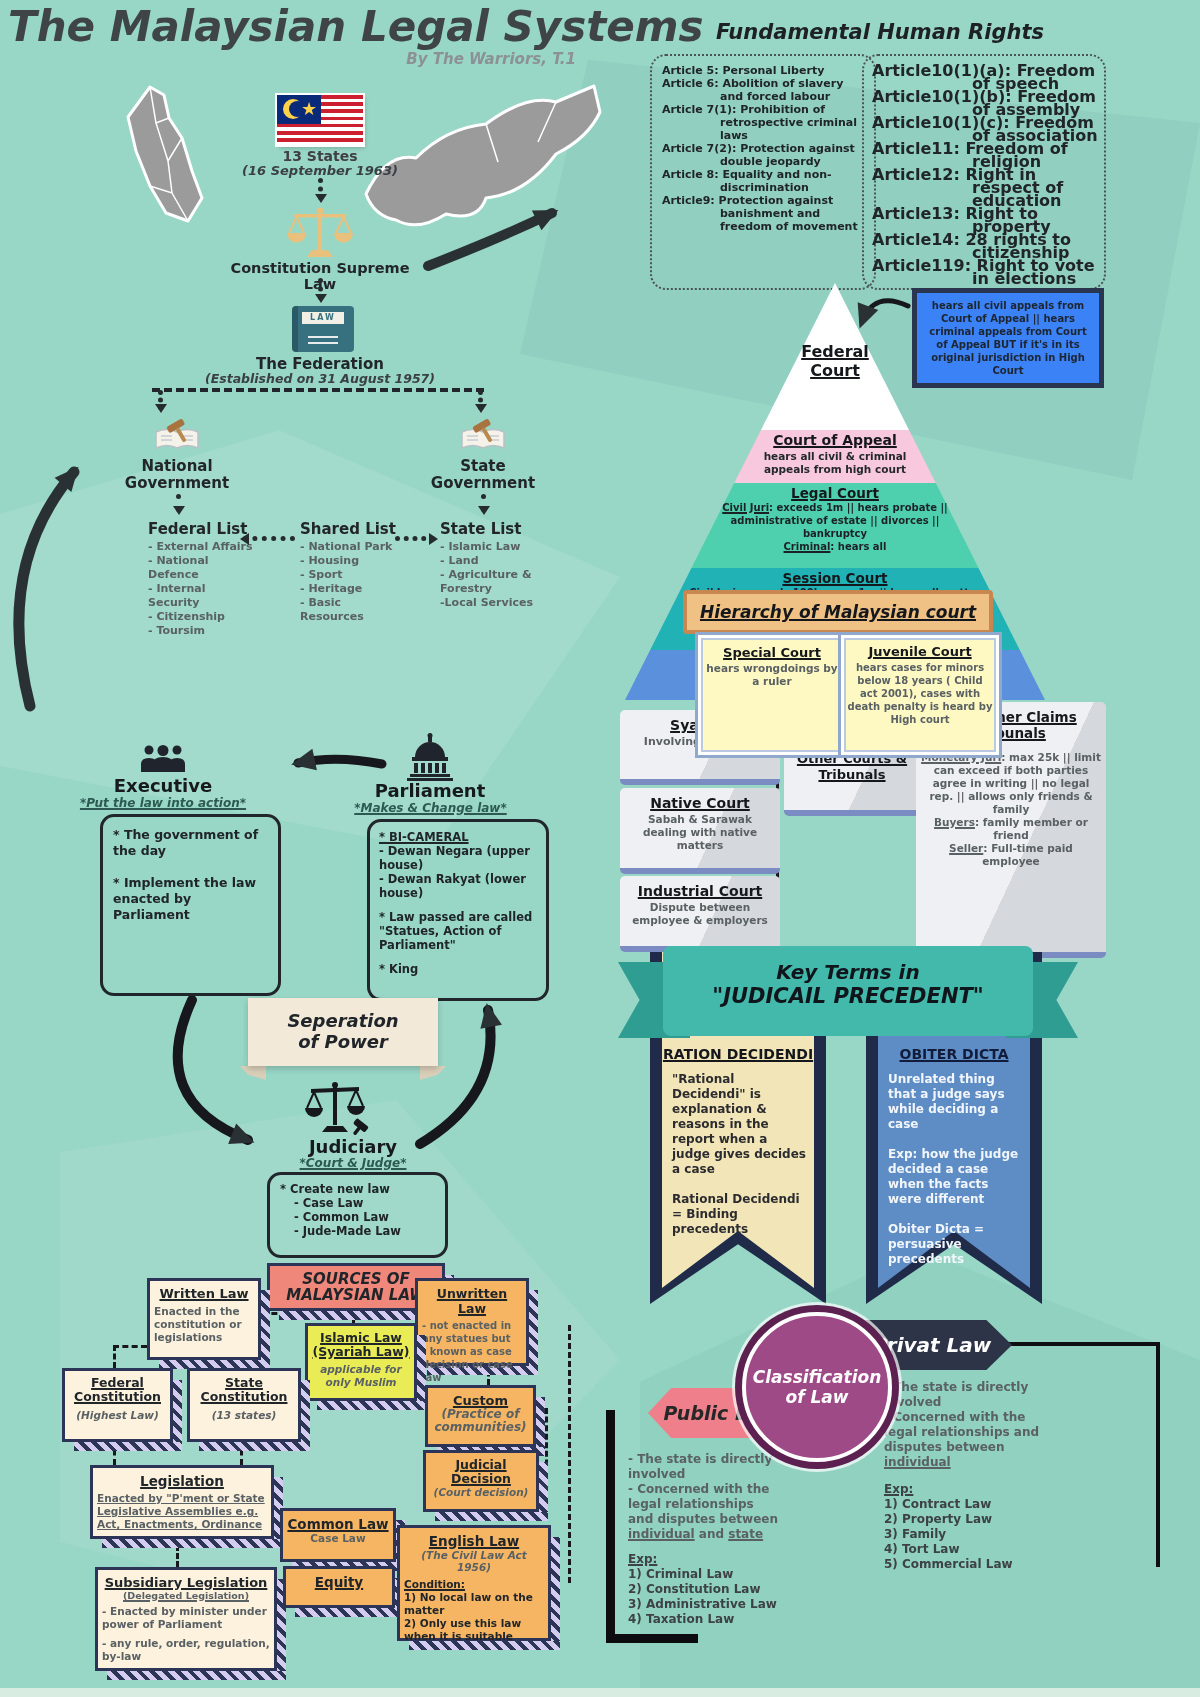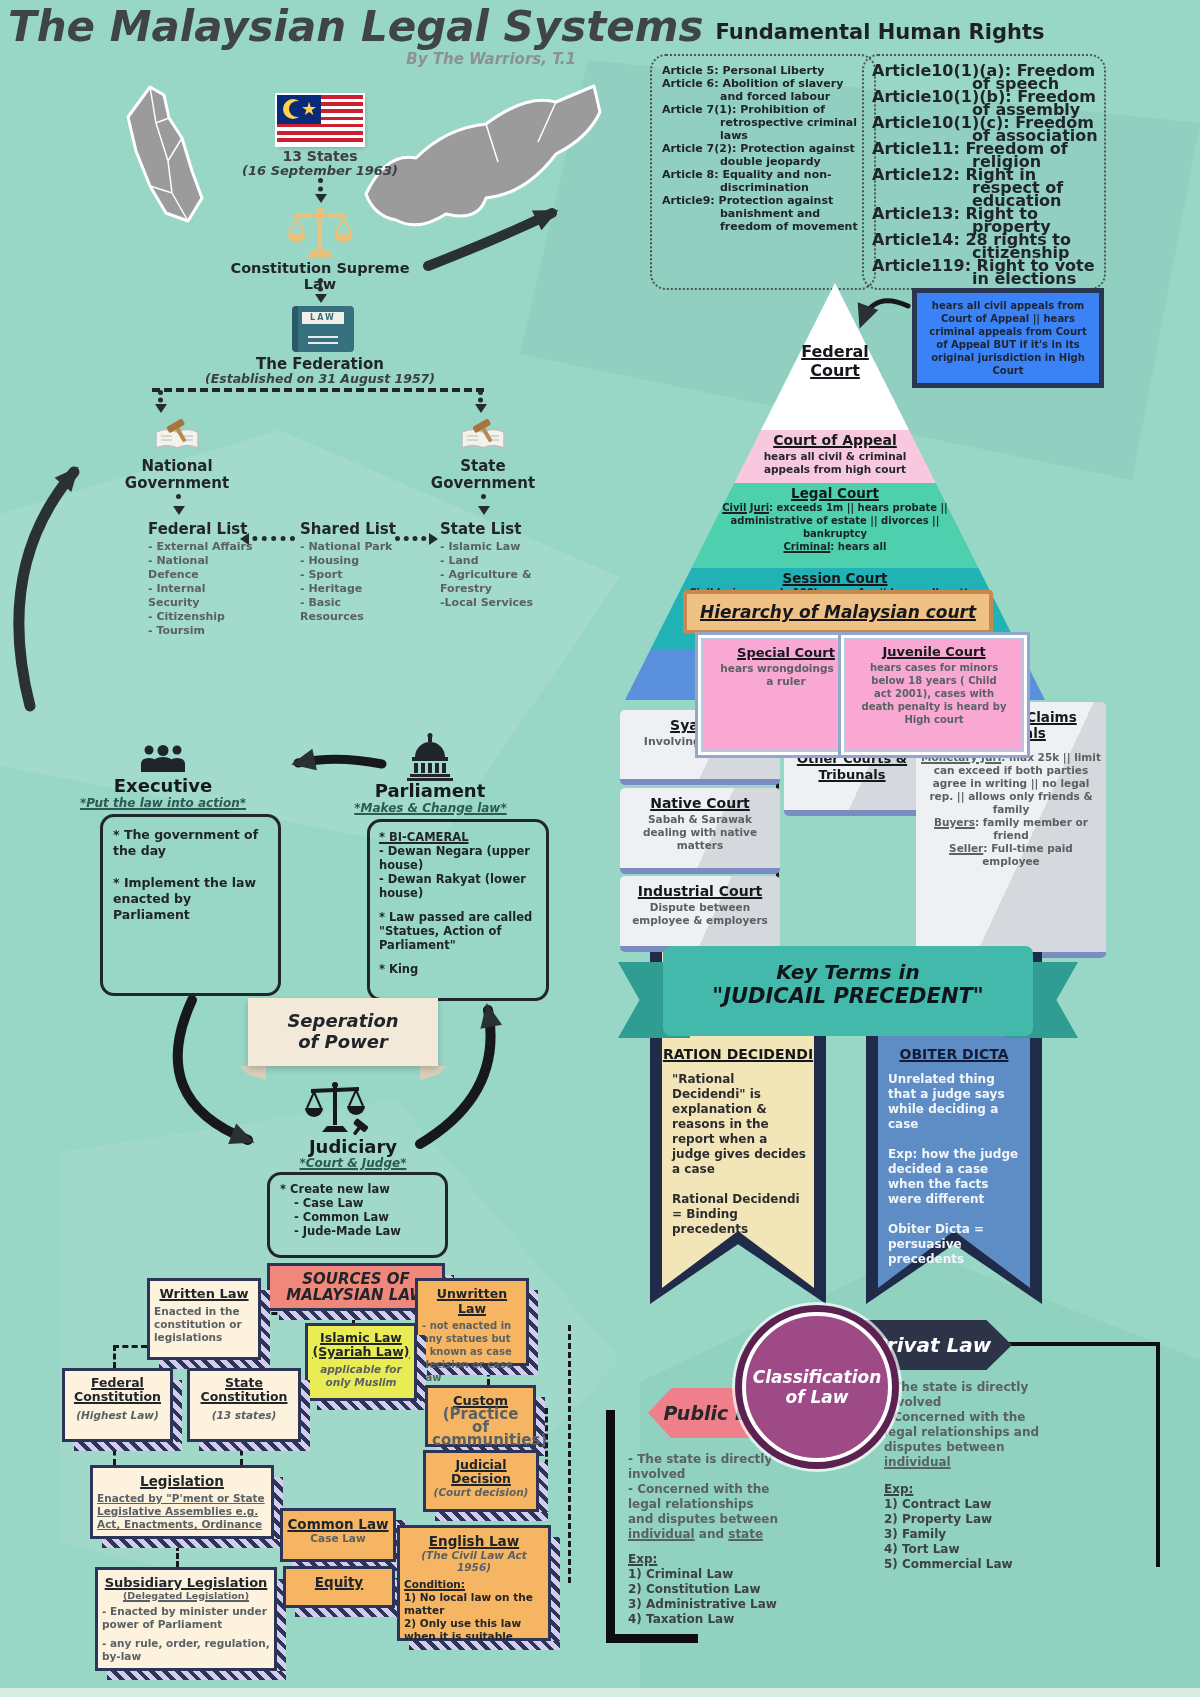--- a/index.html
+++ b/index.html
@@ -19,22 +19,22 @@
   .dashH{position:absolute;border-top:3px dashed #17171c;z-index:3}
   .dashV{position:absolute;border-left:3px dashed #17171c;z-index:3}
   .bigdash{position:absolute;border-top:4px dashed #20262b;z-index:3}
   
   .srcbox{position:absolute;border:3px solid #2c3558;text-align:center;z-index:4;padding:5px 4px}
   .srcbox:before{content:"";position:absolute;right:-12px;top:9px;bottom:-12px;width:9px;
      background:repeating-linear-gradient(45deg,#2c3558 0 4px,#d3ccee 4px 9px);z-index:-1}
   .srcbox:after{content:"";position:absolute;left:9px;right:-12px;bottom:-12px;height:9px;
      background:repeating-linear-gradient(45deg,#2c3558 0 4px,#d3ccee 4px 9px);z-index:-1}
   .cream{background:#fdf2dd}.orangebx{background:#f6b562}.yellowbx{background:#e9ec55}.redbx{background:#f0877b}
-  .cert{position:absolute;background:#f9a8d4;border:3px solid #8fa8cc;box-shadow:inset 0 0 0 3px #fff,inset 0 0 0 5px #b9c9e2;
-        text-align:center;z-index:5;padding:8px 20px}
+  .cert{position:absolute;background:#fef9c3;border:3px solid #8fa8cc;box-shadow:inset 0 0 0 3px #fff,inset 0 0 0 5px #b9c9e2;
+        text-align:center;z-index:5;padding:8px 6px}
   .graytag{position:absolute;background:linear-gradient(115deg,#eef0f3 58%,#d5d8dd 58%);
         border-radius:5px;border-bottom:6px solid #7b8cc2;text-align:center;z-index:4;padding:7px 5px}
   .ribbon{position:absolute;clip-path:polygon(0 0,100% 0,100% 100%,50% 83%,0 100%);z-index:4}
   .tagR{clip-path:polygon(0 0,84% 0,100% 50%,84% 100%,0 100%)}
   .tagL{clip-path:polygon(16% 0,100% 0,100% 100%,16% 100%,0 50%)}
   .roundbox{position:absolute;border:3px solid #21262c;border-radius:14px;z-index:4}
   .lh13{line-height:13px}.lh14{line-height:14px}.lh15{line-height:15px}
   .gray-t{color:#5a6164}
   .hang{padding-left:58px;text-indent:-58px}
   .hang2{padding-left:100px;text-indent:-100px}
@@ -60,21 +60,21 @@
     <path d="M30 706 Q-6 566 74 472" stroke="#2a3134" stroke-width="11" fill="none" stroke-linecap="round" marker-end="url(#ah)"></path>
     <path d="M382 764 Q336 755 298 763" stroke="#16181d" stroke-width="9" fill="none" stroke-linecap="round" marker-end="url(#ah)"></path>
     <path d="M192 1000 Q146 1100 248 1140" stroke="#16181d" stroke-width="10" fill="none" stroke-linecap="round" marker-end="url(#ah)"></path>
     <path d="M420 1144 Q504 1094 488 1010" stroke="#16181d" stroke-width="10" fill="none" stroke-linecap="round" marker-end="url(#ah)"></path>
     <path d="M908 306 Q874 290 862 322" stroke="#16181d" stroke-width="5" fill="none" stroke-linecap="round" marker-end="url(#ah)"></path>
   </svg>
 
   <div class="abs" style="left:8px;top:2px;font-size:42px;font-style:italic;color:#3f4447;z-index:3">The Malaysian Legal Systems</div>
   <div class="abs" style="left:330px;top:50px;width:246px;text-align:right;font-size:15px;font-style:italic;color:#8b9194;z-index:3">By The Warriors, T.1</div>
 
-  <div class="abs ctr" style="left:700px;top:20px;width:360px;font-size:21px;color:#1d2125;z-index:3">Fundamental Human Rights</div>
+  <div class="abs ctr" style="left:700px;top:20px;width:360px;font-size:21px;font-style:italic;color:#1d2125;z-index:3">Fundamental Human Rights</div>
   <div class="abs" style="left:650px;top:54px;width:206px;height:224px;border:2px dotted #4b5553;border-radius:16px;z-index:3;padding:8px 6px 0 10px;font-size:11px;color:#20252a">
     <div class="hang lh13">Article 5: Personal Liberty</div>
     <div class="hang lh13">Article 6: Abolition of slavery and forced labour</div>
     <div class="hang lh13">Article 7(1): Prohibition of retrospective criminal laws</div>
     <div class="hang lh13">Article 7(2): Protection against double jeopardy</div>
     <div class="hang lh13">Article 8: Equality and non-discrimination</div>
     <div class="hang lh13">Article9: Protection against banishment and freedom of movement</div>
   </div>
   <div class="abs" style="left:862px;top:54px;width:228px;height:224px;border:2px dotted #4b5553;border-radius:16px;z-index:3;padding:8px 4px 0 8px;font-size:16px;color:#20252a">
     <div class="hang2 lh13">Article10(1)(a): Freedom of speech</div>
@@ -405,21 +405,21 @@
     <div class="u" style="font-size:13px;color:#20252a">Subsidiary Legislation</div>
     <div class="u gray-t" style="font-size:9.5px">(Delegated Legislation)</div>
     <div class="lh13 gray-t" style="font-size:10.5px;margin-top:4px;text-align:left">
       <div>- Enacted by minister under power of Parliament</div>
       <div style="margin-top:6px">- any rule, order, regulation, by-law</div>
     </div>
   </div>
 
   <div class="srcbox orangebx" style="left:425px;top:1385px;width:97px;height:46px">
     <div class="u" style="font-size:13px;color:#20252a">Custom</div>
-    <div class="lh13 gray-t" style="font-size:15px;">(Practice of communities)</div>
+    <div class="lh13 gray-t" style="font-size:12px;font-style:italic">(Practice of communities)</div>
   </div>
   <div class="srcbox orangebx" style="left:423px;top:1450px;width:102px;height:46px">
     <div class="u" style="font-size:12.5px;color:#20252a;line-height:14px">Judicial Decision</div>
     <div class="gray-t" style="font-size:10.5px;font-style:italic">(Court decision)</div>
   </div>
   <div class="srcbox orangebx" style="left:280px;top:1508px;width:102px;height:38px">
     <div class="u" style="font-size:13.5px;color:#20252a">Common Law</div>
     <div class="gray-t" style="font-size:10.5px">Case Law</div>
   </div>
   <div class="srcbox orangebx" style="left:283px;top:1566px;width:98px;height:26px">

